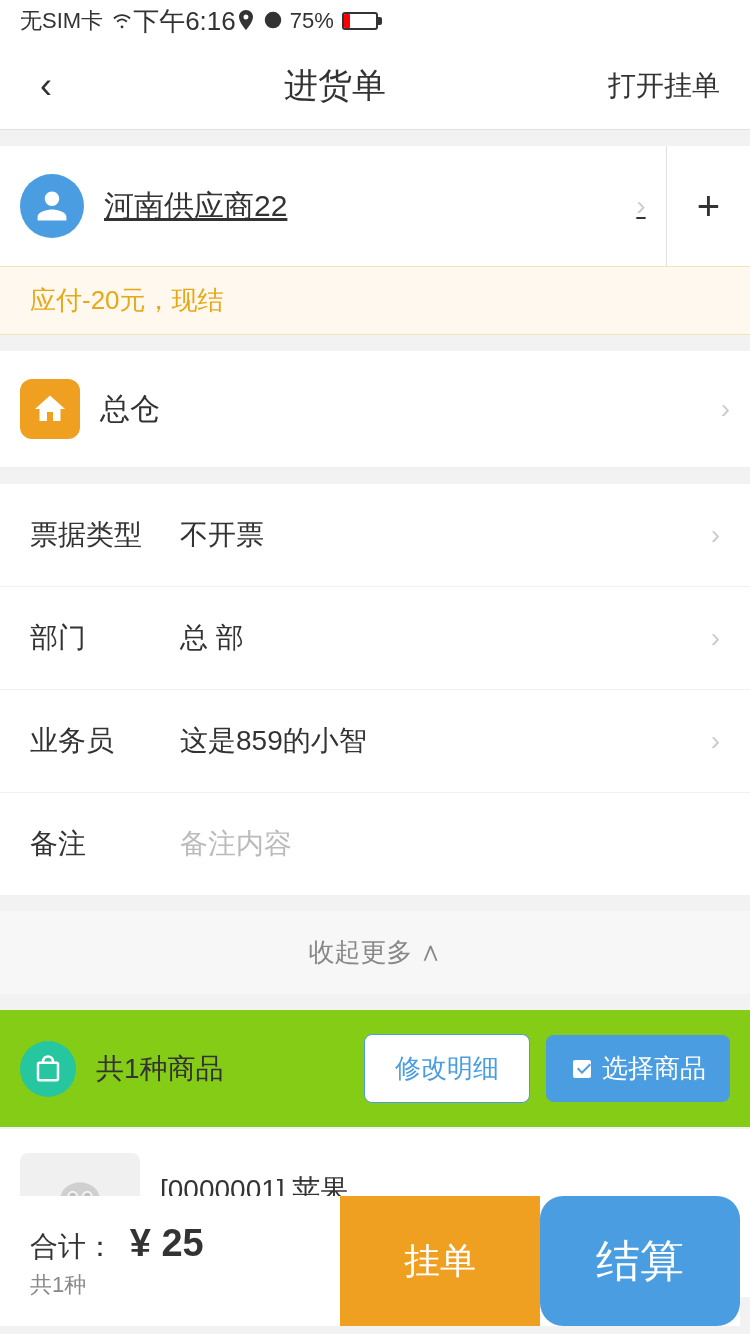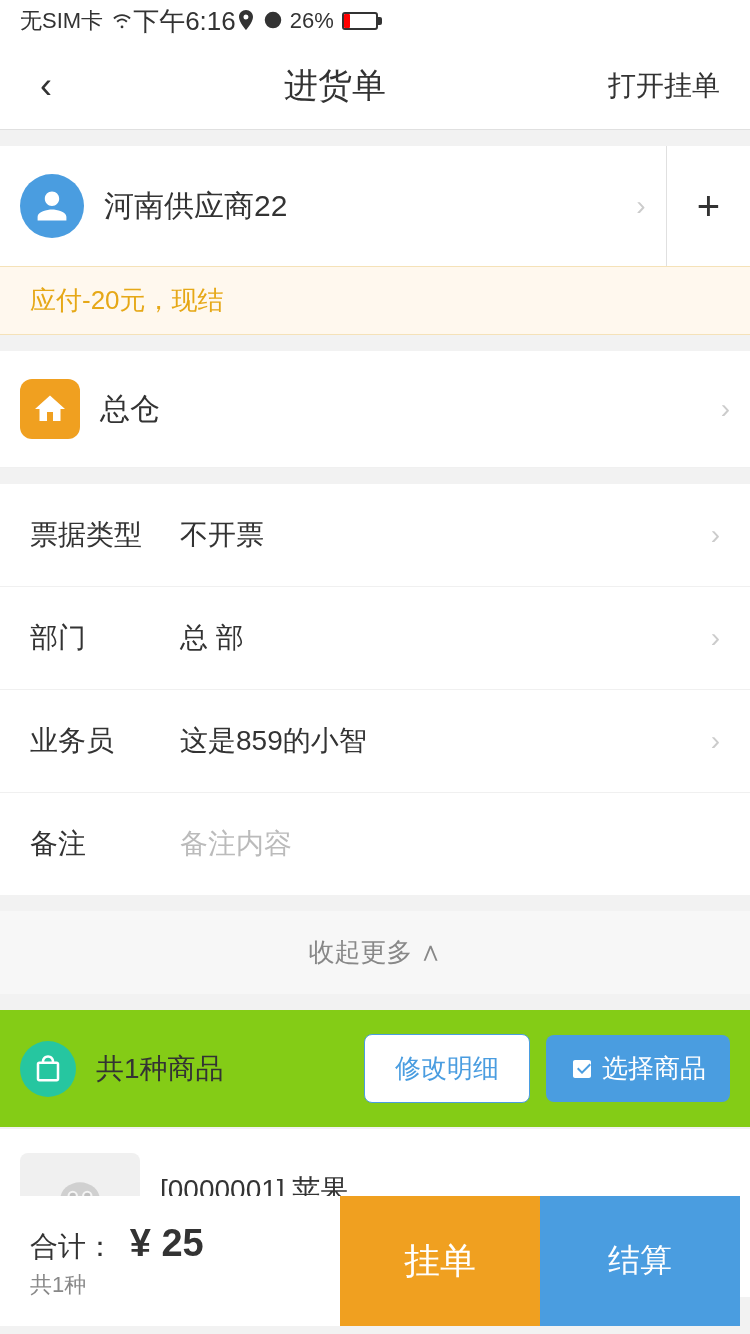--- a/index.html
+++ b/index.html
@@ -97,20 +97,21 @@
       margin-top: 16px;
       display: flex;
       align-items: center;
     }
     .supplier-main {
       flex: 1;
       display: flex;
       align-items: center;
       padding: 28px 20px;
       border-right: 1px solid #e0e0e0;
+      text-decoration: underline;
     }
     .supplier-avatar {
       width: 64px;
       height: 64px;
       border-radius: 50%;
       background: #4a9de0;
       display: flex;
       align-items: center;
       justify-content: center;
       margin-right: 20px;
@@ -352,25 +353,26 @@
       display: flex;
       align-items: center;
       justify-content: center;
       cursor: pointer;
     }
     .btn-settle {
       width: 200px;
       height: 130px;
       background: #4a9de0;
       color: #fff;
-      font-size: 32px;
+      font-size: 44px;
       display: flex;
       align-items: center;
       justify-content: center;
       cursor: pointer;
+      border-radius: 23px;
     }
 
     
     .wifi-icon {
       display: inline-block;
       width: 22px;
       height: 16px;
       position: relative;
     }
   </style>
@@ -387,21 +389,21 @@
     </svg>
   </div>
   <div class="status-center">下午6:16</div>
   <div class="status-right">
     <svg width="20" height="22" viewBox="0 0 20 22">
       <path d="M10 0C6.1 0 3 3.1 3 7c0 5.3 7 13 7 13s7-7.7 7-13c0-3.9-3.1-7-7-7zm0 9.5A2.5 2.5 0 1 1 10 4.5a2.5 2.5 0 0 1 0 5z" fill="#333"></path>
     </svg>
     <svg width="22" height="22" viewBox="0 0 24 24">
       <path d="M12 2a9 9 0 1 0 0 18A9 9 0 0 0 12 2zm.5 9.3V7h-1v4.7l3.1 3.1.7-.7-2.8-2.8z" fill="#333"></path>
     </svg>
-    <span>26%</span>
+    <span>75%</span>
     <div class="battery-icon">
       <div class="battery-fill"></div>
     </div>
   </div>
 </div>
 
 <div class="nav-bar">
   <span class="nav-back">‹</span>
   <span class="nav-title">进货单</span>
   <span class="nav-action">打开挂单</span>

